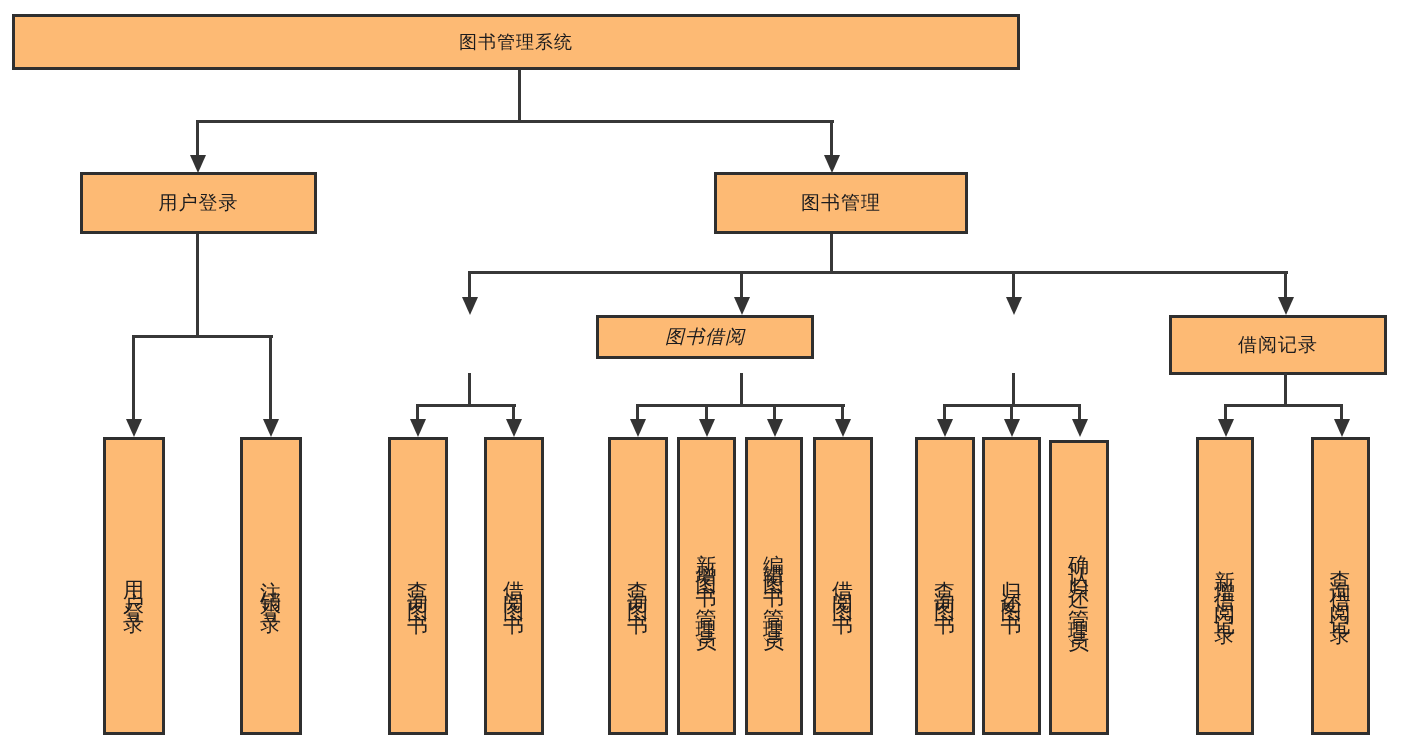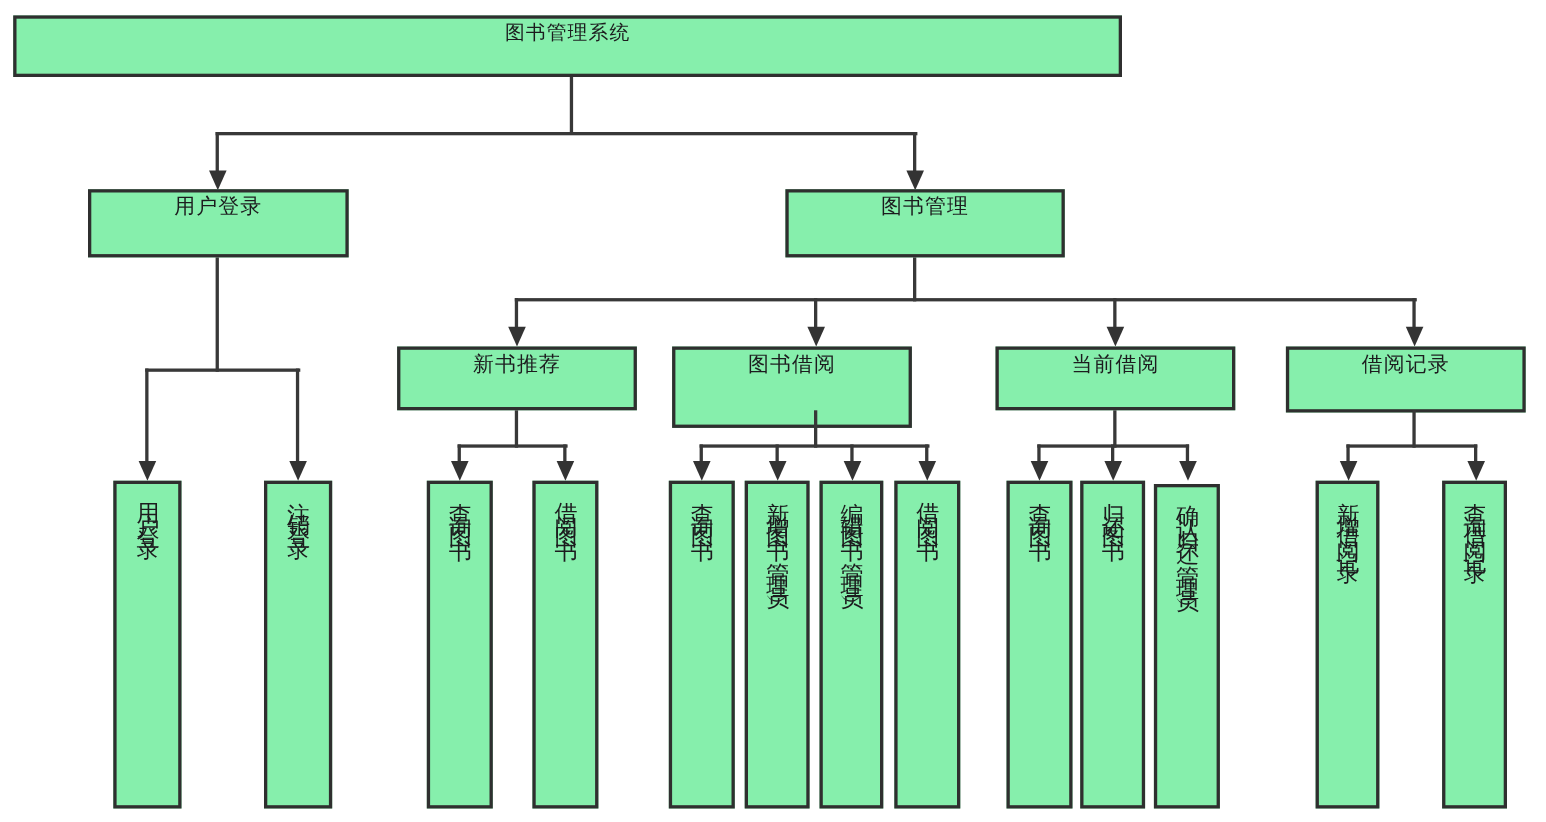--- a/index.html
+++ b/index.html
@@ -10,24 +10,25 @@
   }
   .canvas {
     position: relative;
     width: 1405px;
     height: 747px;
     background: #ffffff;
     overflow: hidden;
   }
   .box {
     position: absolute;
-    background: #86efac;
+    background: #fdba74;
     border: 3px solid #2f2f2f;
     box-sizing: border-box;
     display: flex;
+    align-items: center;
     justify-content: center;
     color: #1c1c1e;
   }
   .box.h span {
     font-size: 19px;
     letter-spacing: 1px;
     white-space: nowrap;
   }
   .box.root span {
     font-size: 18px;
@@ -101,28 +102,22 @@
   <div class="hl" style="left:468px; top:271px; width:820px;"></div>
   <div class="vl" style="left:468px; top:271px; height:27px;"></div>
   <div class="arrow" style="left:462px; top:297px;"></div>
   <div class="vl" style="left:740px; top:271px; height:27px;"></div>
   <div class="arrow" style="left:734px; top:297px;"></div>
   <div class="vl" style="left:1012px; top:271px; height:27px;"></div>
   <div class="arrow" style="left:1006px; top:297px;"></div>
   <div class="vl" style="left:1284px; top:271px; height:27px;"></div>
   <div class="arrow" style="left:1278px; top:297px;"></div>
 
-  <div class="box h" style="left:361px; top:315px; width:218px; height:58px;">
-    <span>新书推荐</span>
-  </div>
-  <div class="box h" style="left:611px; top:315px; width:218px; height:74px;">
+  <div class="box h" style="left:596px; top:315px; width:218px; height:44px;font-style:italic;">
     <span>图书借阅</span>
-  </div>
-  <div class="box h" style="left:905px; top:315px; width:218px; height:58px;">
-    <span>当前借阅</span>
   </div>
   <div class="box h" style="left:1169px; top:315px; width:218px; height:60px;">
     <span>借阅记录</span>
   </div>
 
   <div class="vl" style="left:468px; top:373px; height:34px;"></div>
   <div class="hl" style="left:416px; top:404px; width:100px;"></div>
   <div class="vl" style="left:416px; top:404px; height:16px;"></div>
   <div class="arrow" style="left:410px; top:419px;"></div>
   <div class="vl" style="left:512px; top:404px; height:16px;"></div>

